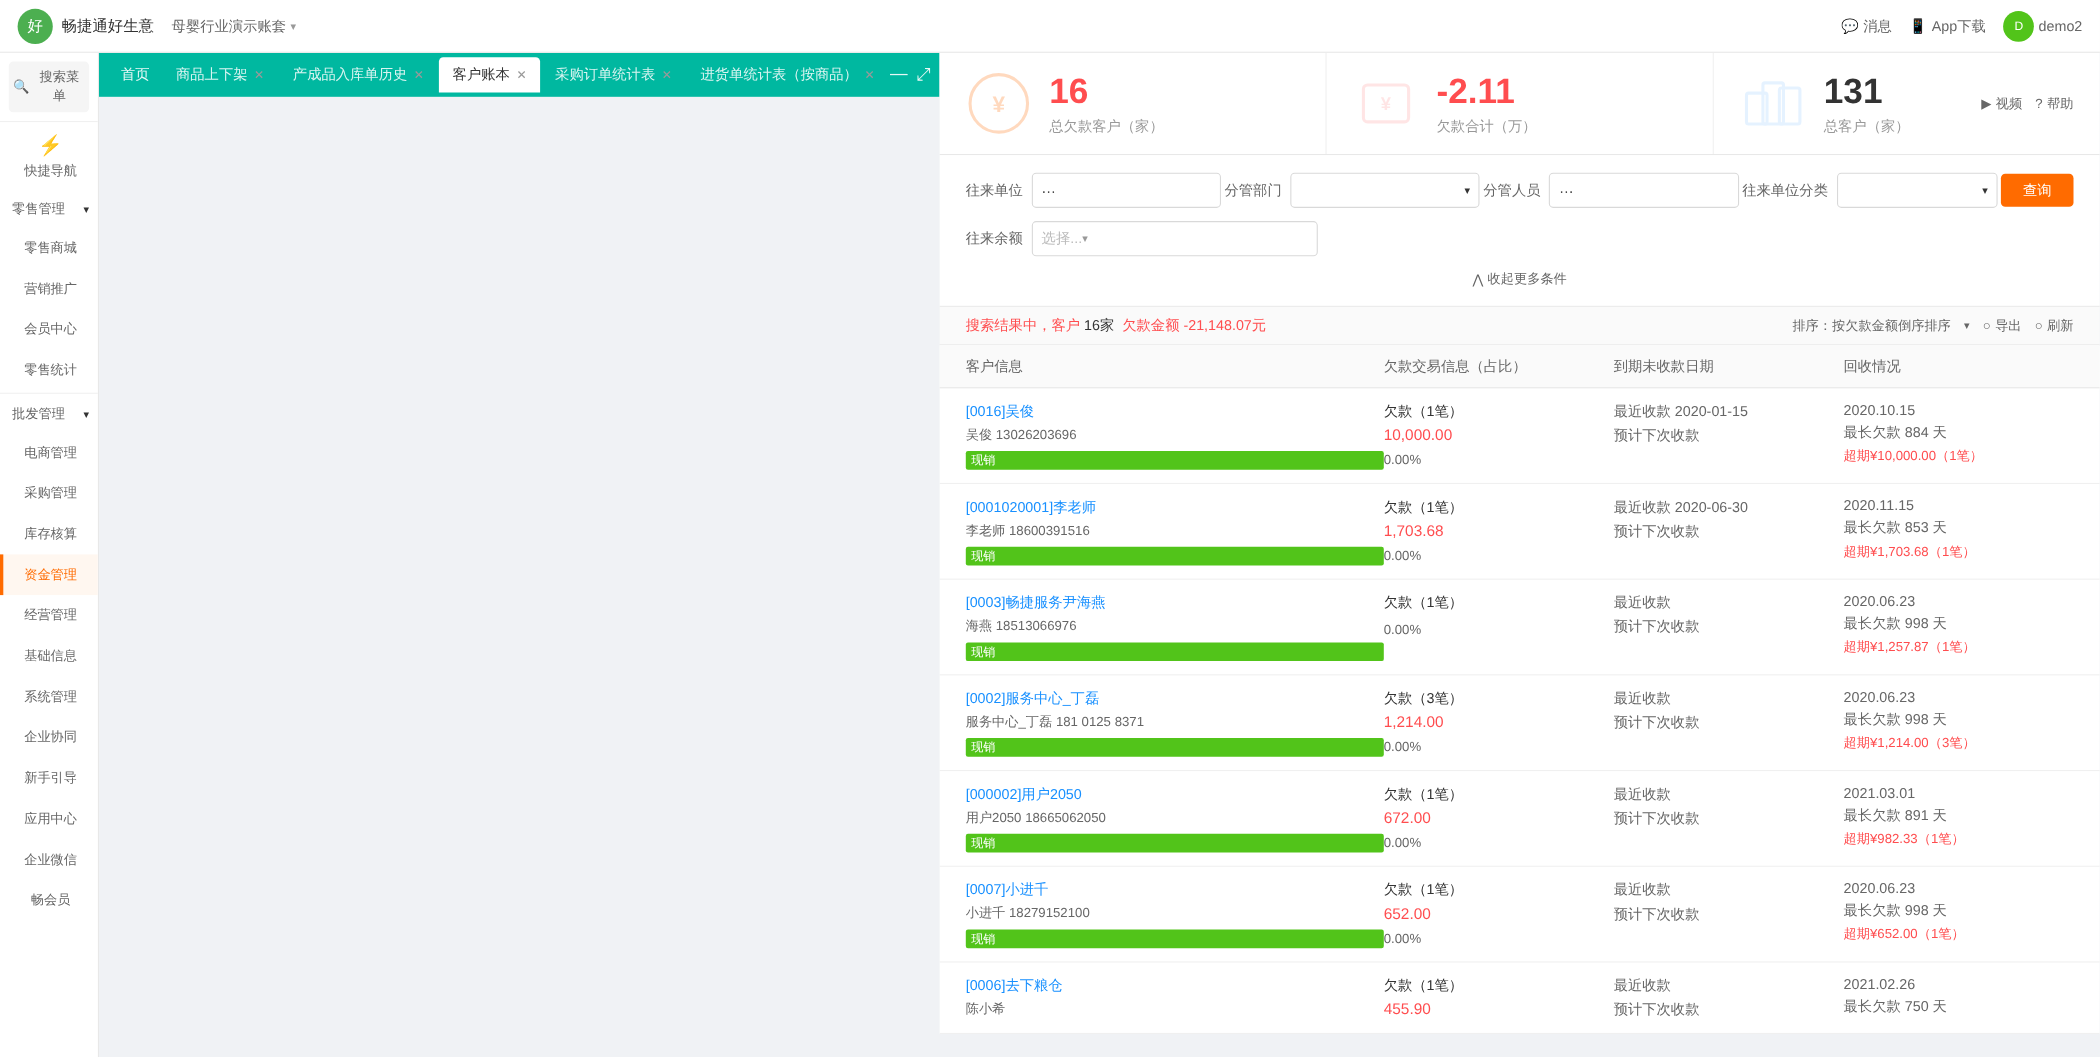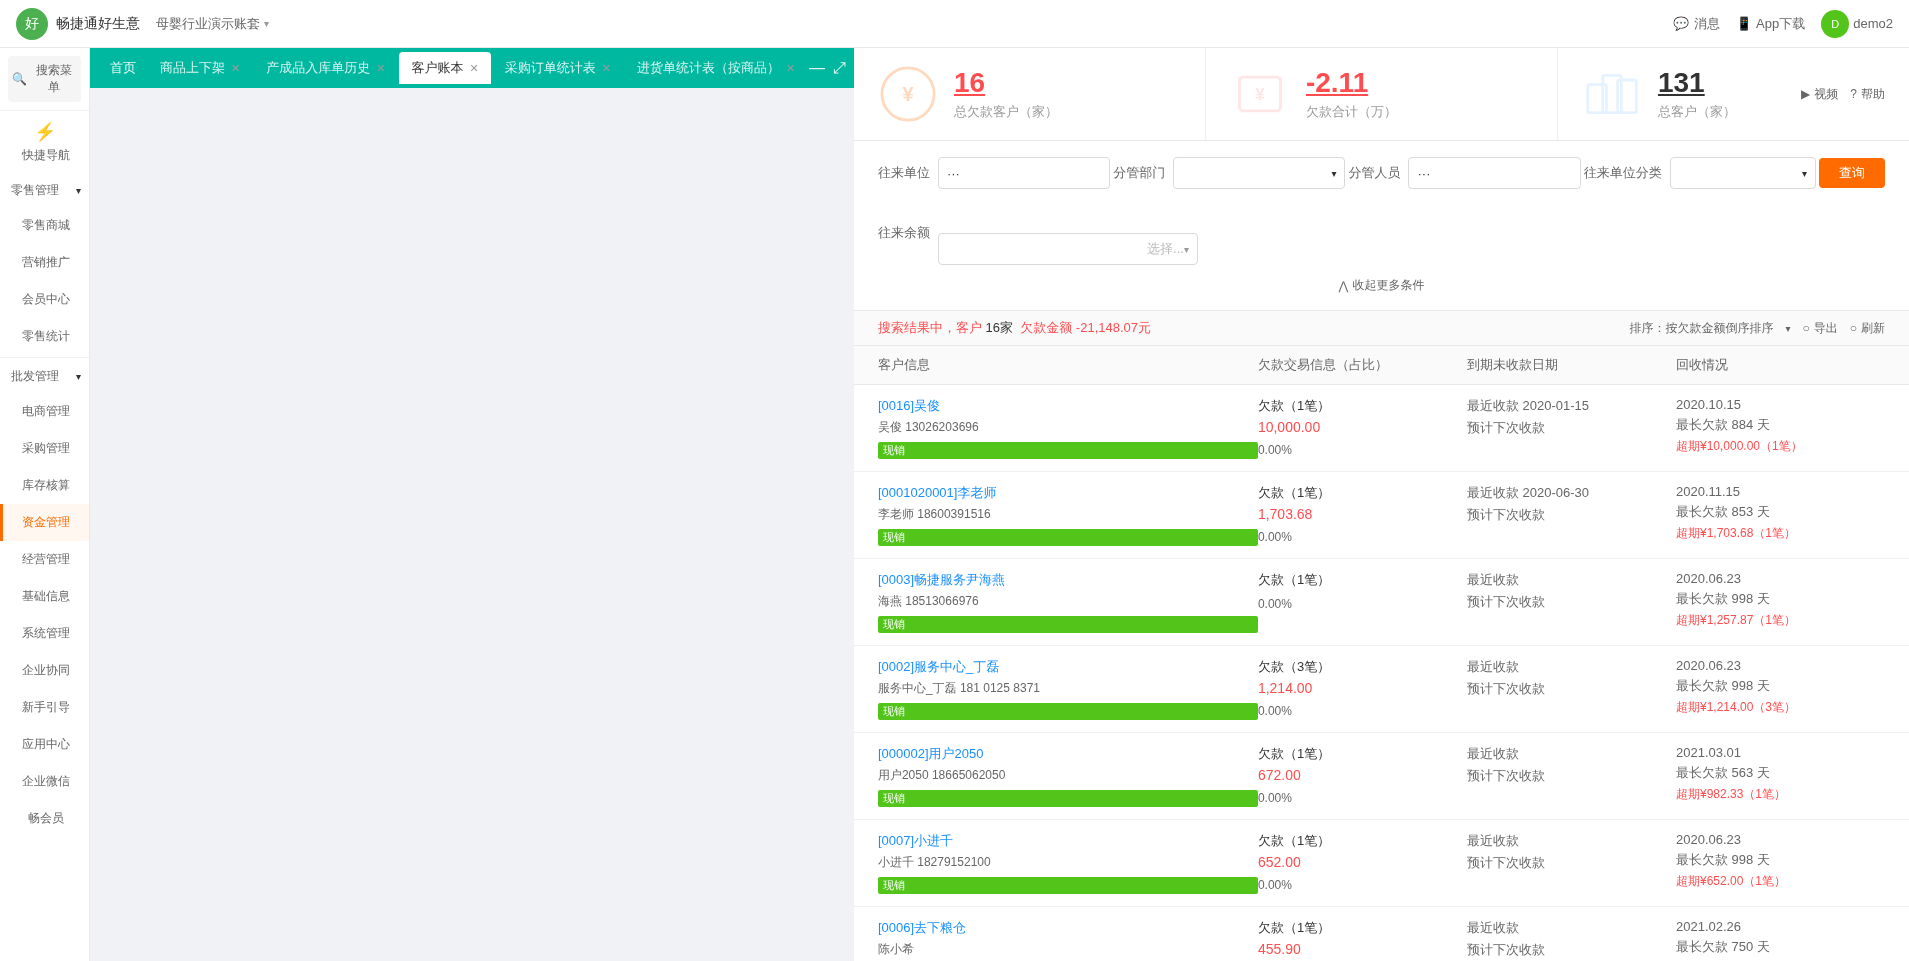--- a/index.html
+++ b/index.html
@@ -50,34 +50,34 @@
     .content-area { flex: 1; display: flex; flex-direction: row; overflow: hidden; }
     .content-body { flex: 1; overflow-y: auto; padding: 0; }
 
     
     .stats-row { display: flex; background: #fff; border-bottom: 1px solid #e8e8e8; min-height: 80px; }
     .stat-card { flex: 1; padding: 16px 24px; display: flex; align-items: center; gap: 16px; border-right: 1px solid #f0f0f0; }
     .stat-card:last-child { border-right: none; }
     .stat-icon { width: 60px; height: 60px; display: flex; align-items: center; justify-content: center; opacity: 0.25; }
     .stat-icon svg { width: 56px; height: 56px; }
     .stat-info { display: flex; flex-direction: column; gap: 4px; }
-    .stat-value { font-size: 28px; font-weight: bold; text-decoration: underline; }
+    .stat-value { font-size: 32px; font-weight: bold; }
     .stat-value.red { color: #ff4d4f; }
     .stat-value.dark { color: #333; font-weight: bold; }
     .stat-label { font-size: 13px; color: #999; }
     .stat-top-right { margin-left: auto; display: flex; gap: 12px; align-items: flex-start; font-size: 12px; color: #999; }
 
     
     .filter-area { background: #fff; padding: 16px 24px 8px; border-bottom: 1px solid #e8e8e8; }
     .filter-row { display: flex; align-items: center; gap: 3px; margin-bottom: 12px; }
     .filter-item { display: flex; align-items: center; gap: 8px; flex: 1; }
     .filter-label { font-size: 13px; color: #666; white-space: nowrap; }
     .filter-input { flex: 1; border: 1px solid #d9d9d9; border-radius: 4px; padding: 6px 8px; font-size: 13px; color: #333; outline: none; cursor: pointer; display: flex; align-items: center; justify-content: space-between; min-height: 32px; }
     .filter-select { flex: 1; border: 1px solid #d9d9d9; border-radius: 4px; padding: 6px 8px; font-size: 13px; color: #333; outline: none; appearance: none; cursor: pointer; min-height: 32px; display: flex; align-items: center; justify-content: space-between; }
-    .filter-select-wrap { flex: 1; border: 1px solid #d9d9d9; border-radius: 4px; padding: 5px 8px; font-size: 13px; color: #999; display: flex; align-items: center; justify-content: flex-end; min-height: 32px; cursor: pointer; margin-top: 32px; }
+    .filter-select-wrap { flex: 1; border: 1px solid #d9d9d9; border-radius: 4px; padding: 5px 8px; font-size: 13px; color: #999; display: flex; align-items: center; justify-content: flex-start; min-height: 32px; cursor: pointer; }
     .filter-btn { background: #ff6b00; color: white; border: none; border-radius: 4px; padding: 6px 20px; font-size: 13px; cursor: pointer; white-space: nowrap; }
     .filter-collapse { display: flex; align-items: center; justify-content: center; cursor: pointer; color: #666; font-size: 12px; gap: 4px; margin-bottom: 8px; }
 
     
     .results-bar { background: #fafafa; padding: 8px 24px; border-bottom: 1px solid #e8e8e8; display: flex; align-items: center; justify-content: space-between; }
     .results-text { font-size: 13px; color: #666; }
     .results-text span { color: #ff4d4f; }
     .results-actions { display: flex; align-items: center; gap: 12px; font-size: 12px; color: #666; }
     .results-actions .sort-label { color: #666; }
     .action-btn { display: flex; align-items: center; gap: 4px; cursor: pointer; color: #666; }
@@ -470,21 +470,21 @@
               <span class="debt-count">欠款（1笔）</span>
               <span class="debt-amount">672.00</span>
               <span class="debt-percent">0.00%</span>
             </div>
             <div class="recovery-info">
               <span>最近收款</span>
               <span>预计下次收款</span>
             </div>
             <div class="overdue-info">
               <span>2021.03.01</span>
-              <span>最长欠款 563 天</span>
+              <span>最长欠款 891 天</span>
               <a class="overdue-link">超期¥982.33（1笔）</a>
             </div>
           </div>
 
           <div class="table-row">
             <div class="customer-info">
               <a class="customer-name-link">[0007]小进千</a>
               <span class="customer-phone">小进千  18279152100</span>
               <span class="customer-tag">现销</span>
             </div>

